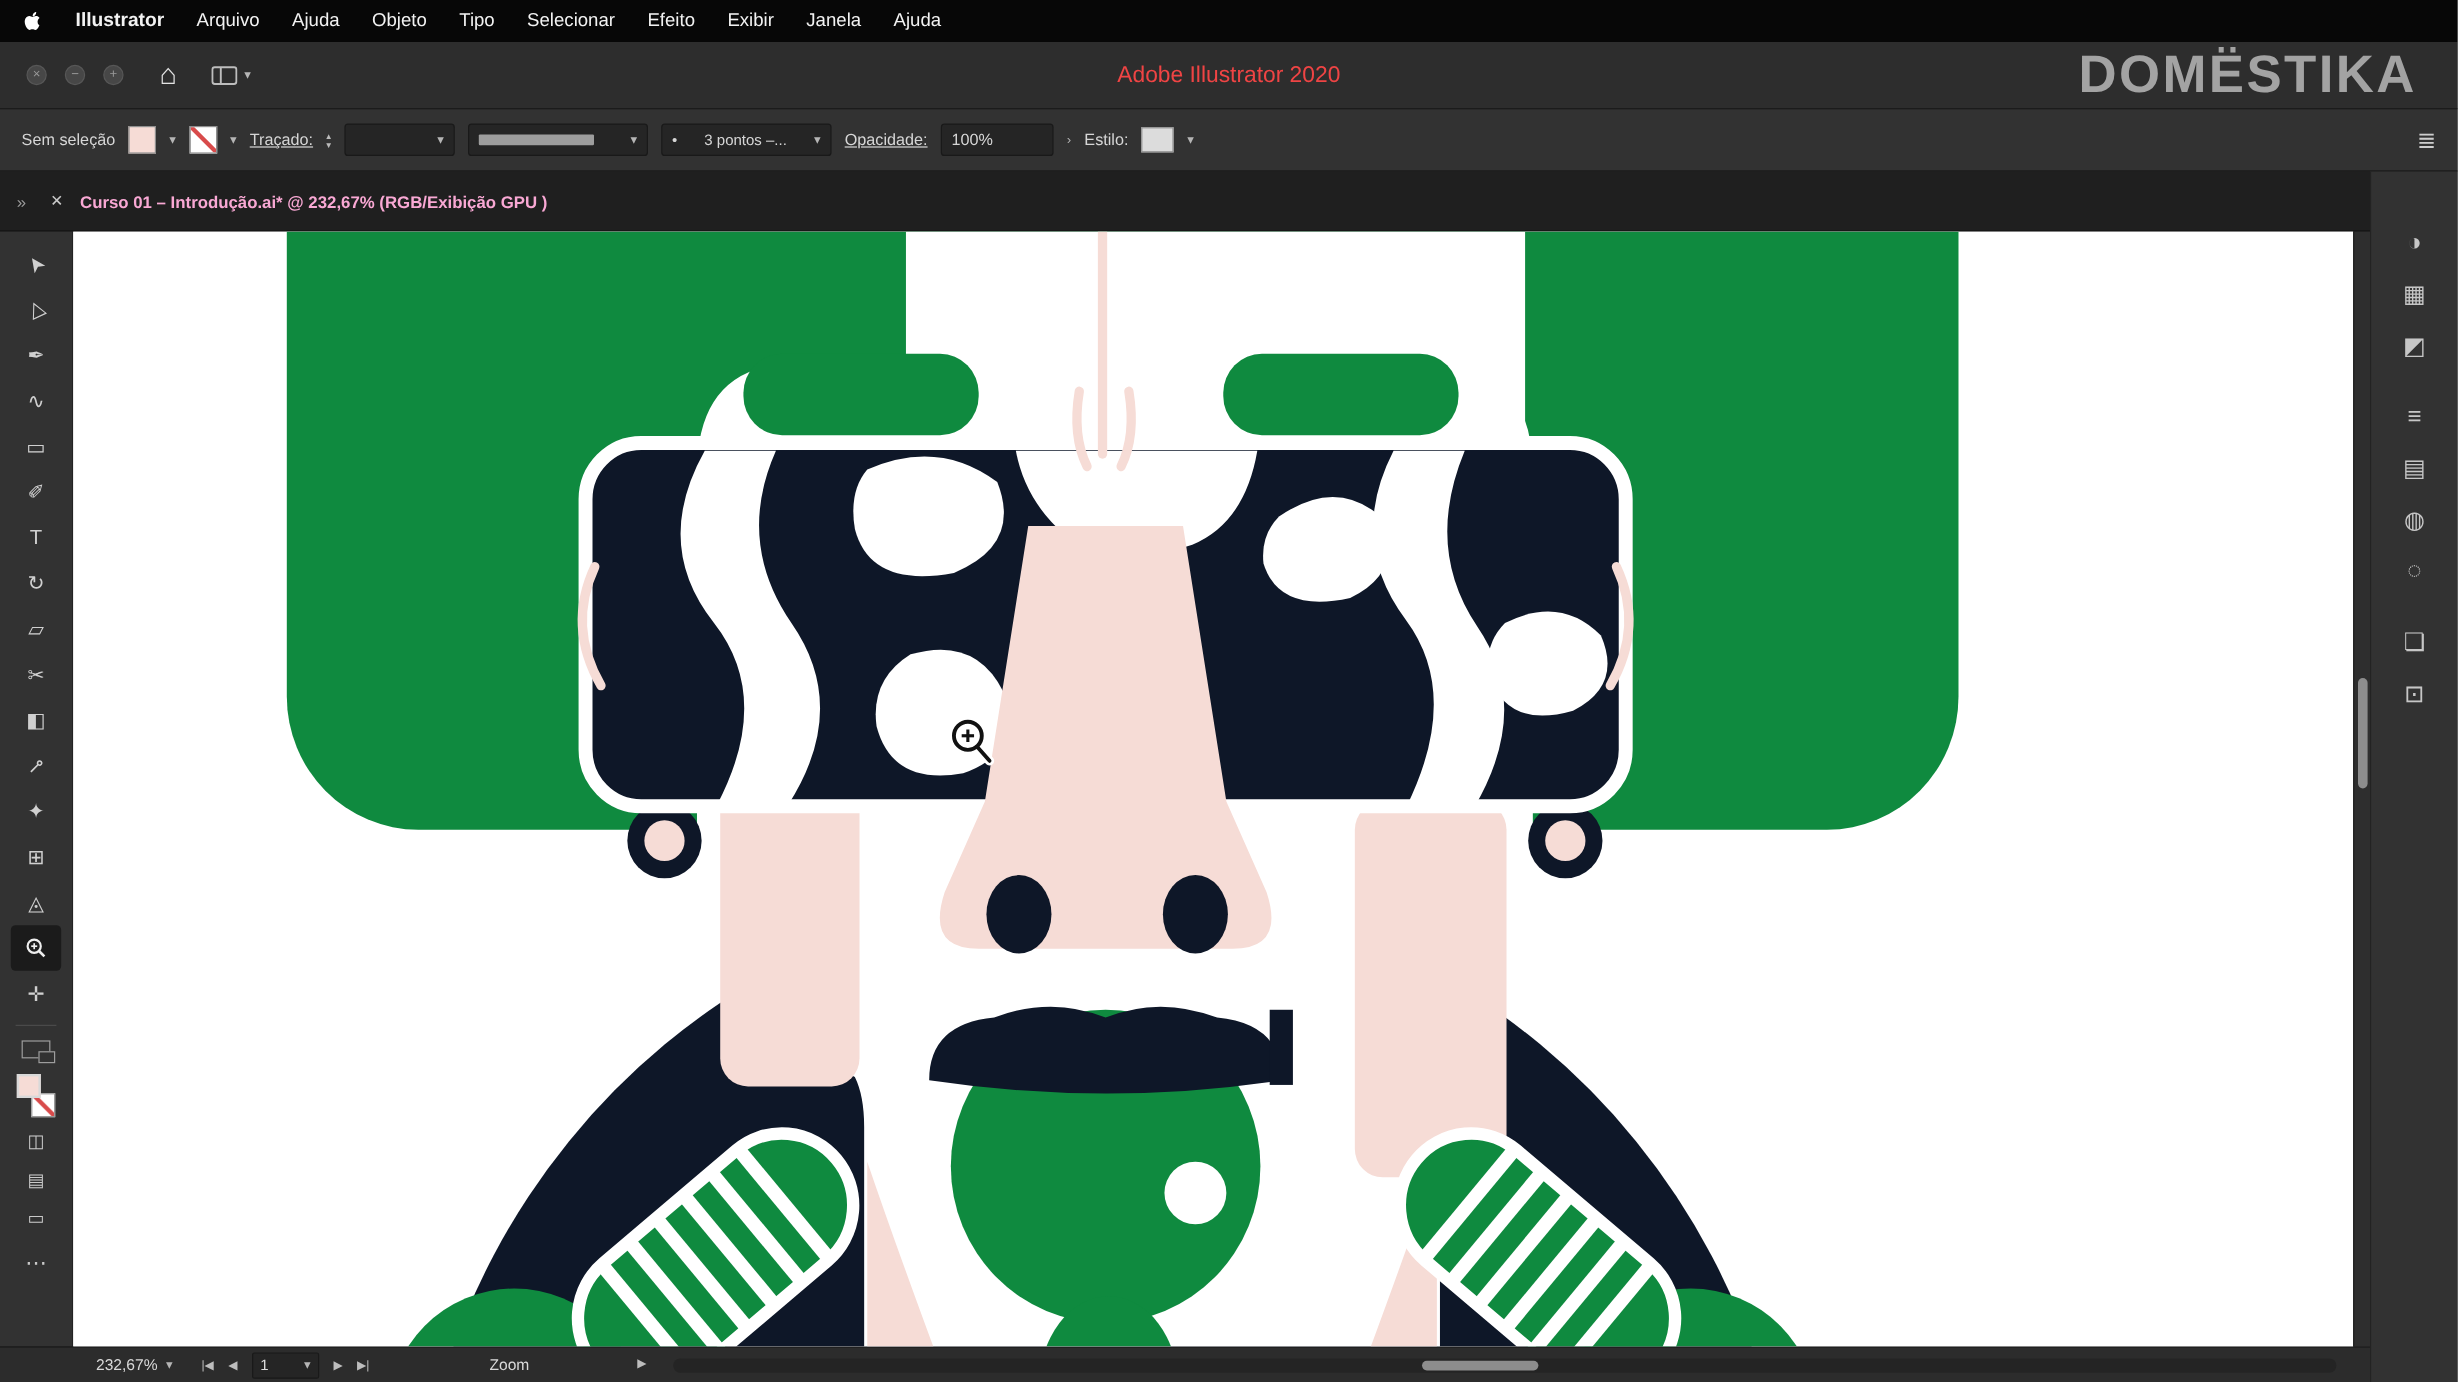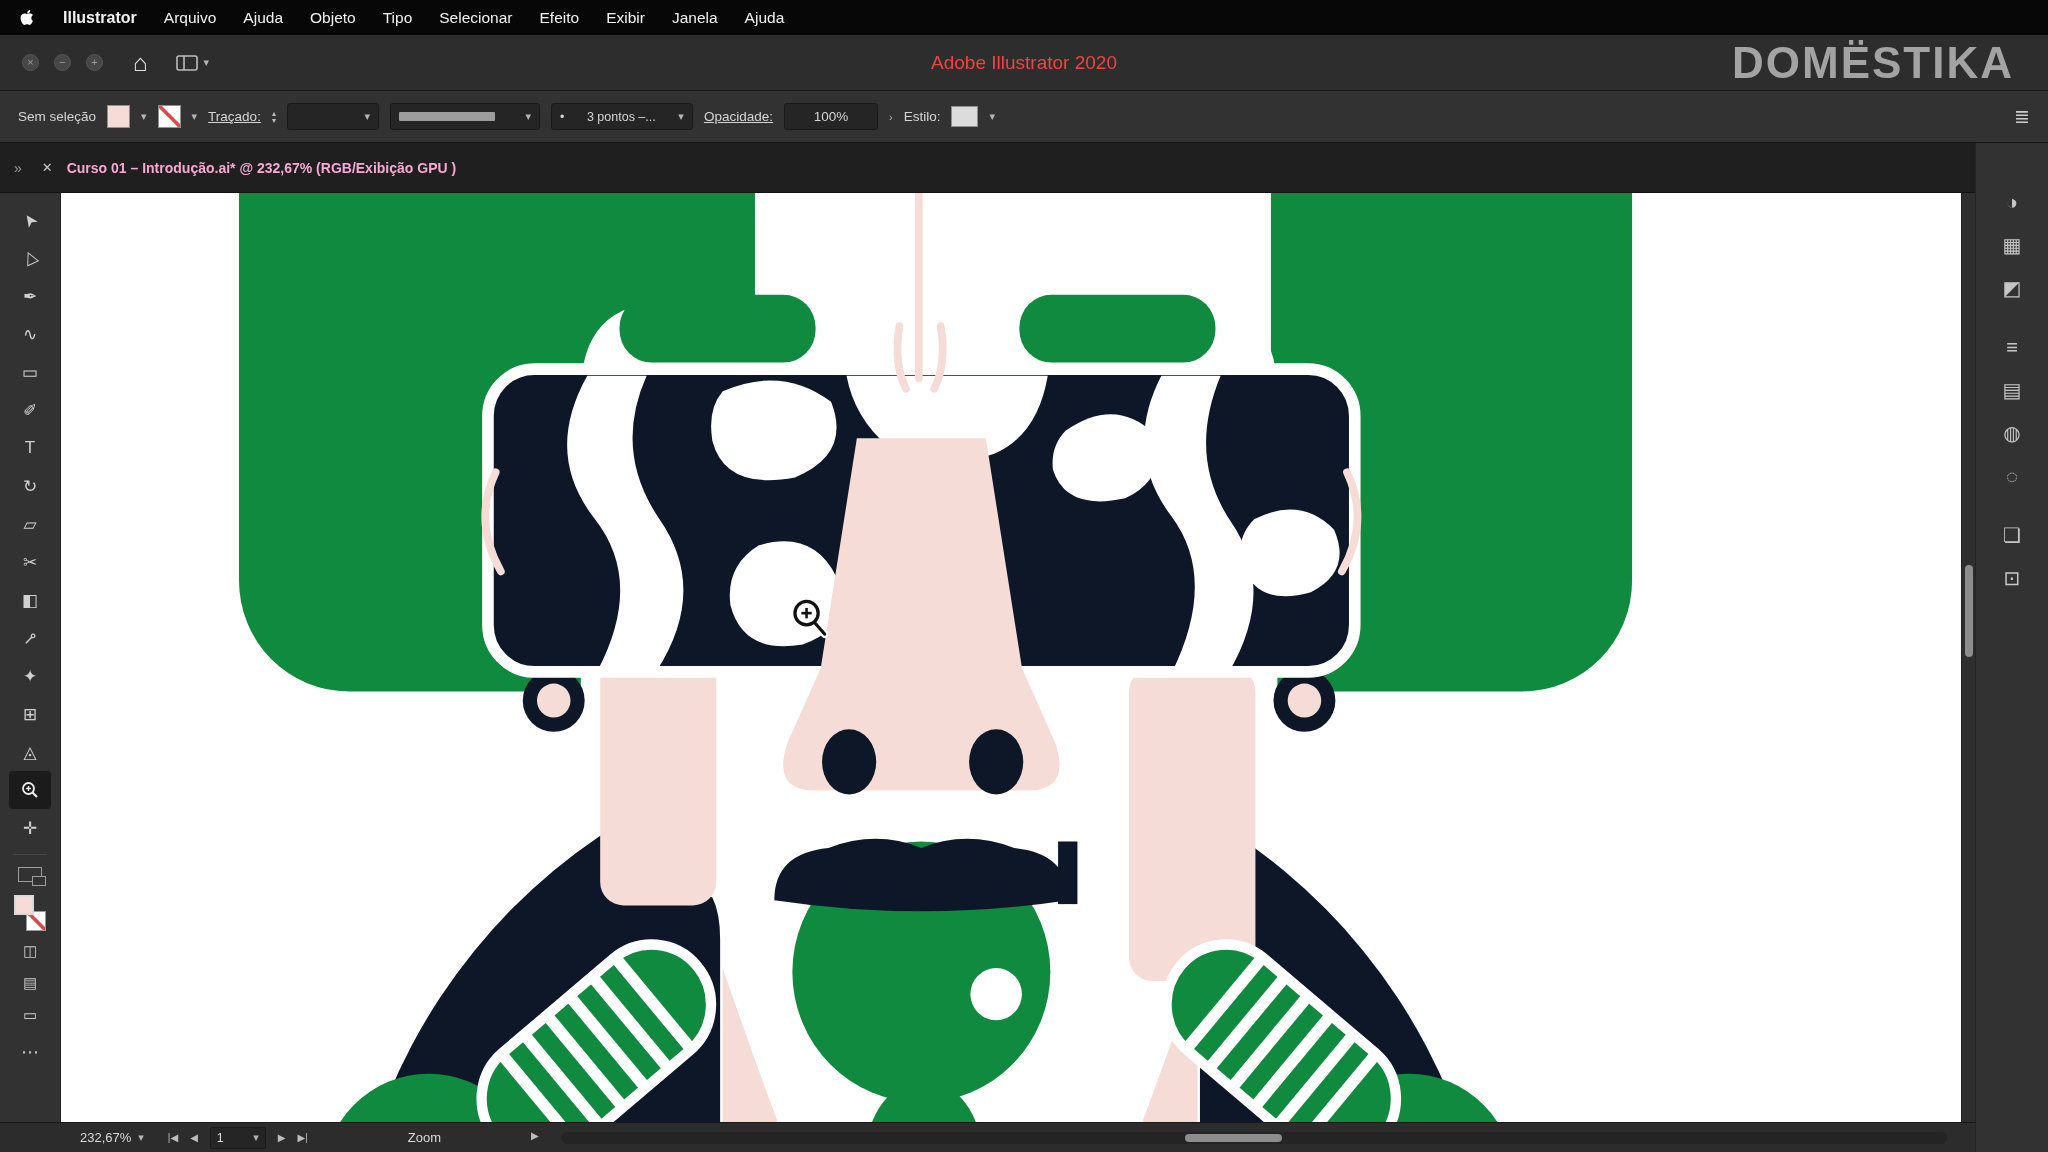--- a/index.html
+++ b/index.html
@@ -21,21 +21,21 @@
   .layout-widget { display:flex; align-items:center; gap:6px; margin-left:28px; color:#bdbdbd; }
   .tb-title { position:absolute; left:50%; transform:translateX(-50%); color:#ef4444; font-size:19px; }
   .brand { margin-left:auto; margin-right:34px; color:#a3a3a3; font-size:44px; font-weight:bold; letter-spacing:2px; }
 
   
   .control-bar { height:52px; background:#323232; border-bottom:1px solid #161616; display:flex; align-items:center; gap:11px; padding:0 18px; font-size:13.5px; color:#d6d6d6; flex:none; }
   .swatch { width:23px; height:23px; border:1px solid #8f8f8f; flex:none; }
   .fill-swatch { background:#F6DCD6; }
   .stroke-swatch { background:#ffffff; background-image:linear-gradient(to top right, transparent 44%, #d84b4b 46%, #d84b4b 56%, transparent 58%); }
   .chev { font-size:11px; color:#b5b5b5; }
-  .field { height:27px; background:#252525; border:1px solid #191919; border-radius:3px; display:flex; align-items:center; padding:0 8px; gap:8px;justify-content:center; }
+  .field { height:27px; background:#252525; border:1px solid #191919; border-radius:3px; display:flex; align-items:center; padding:0 8px; gap:8px; }
   .underlined { text-decoration:underline; }
   .stepper { display:flex; flex-direction:column; line-height:7px; font-size:8px; color:#bbb; }
   .w-stroke { width:92px; justify-content:flex-end; }
   .w-brush { width:150px; justify-content:space-between; }
   .brush-bar { width:96px; height:9px; background:#9d9d9d; border-radius:1px; }
   .w-points { width:142px; justify-content:space-between; font-size:12.5px; }
   .w-opacity { width:94px; }
   .style-swatch { width:27px; height:21px; background:#dcdcdc; border:1px solid #8f8f8f; }
   .panel-menu-icon { margin-left:auto; font-size:19px; color:#cdcdcd; }
 

